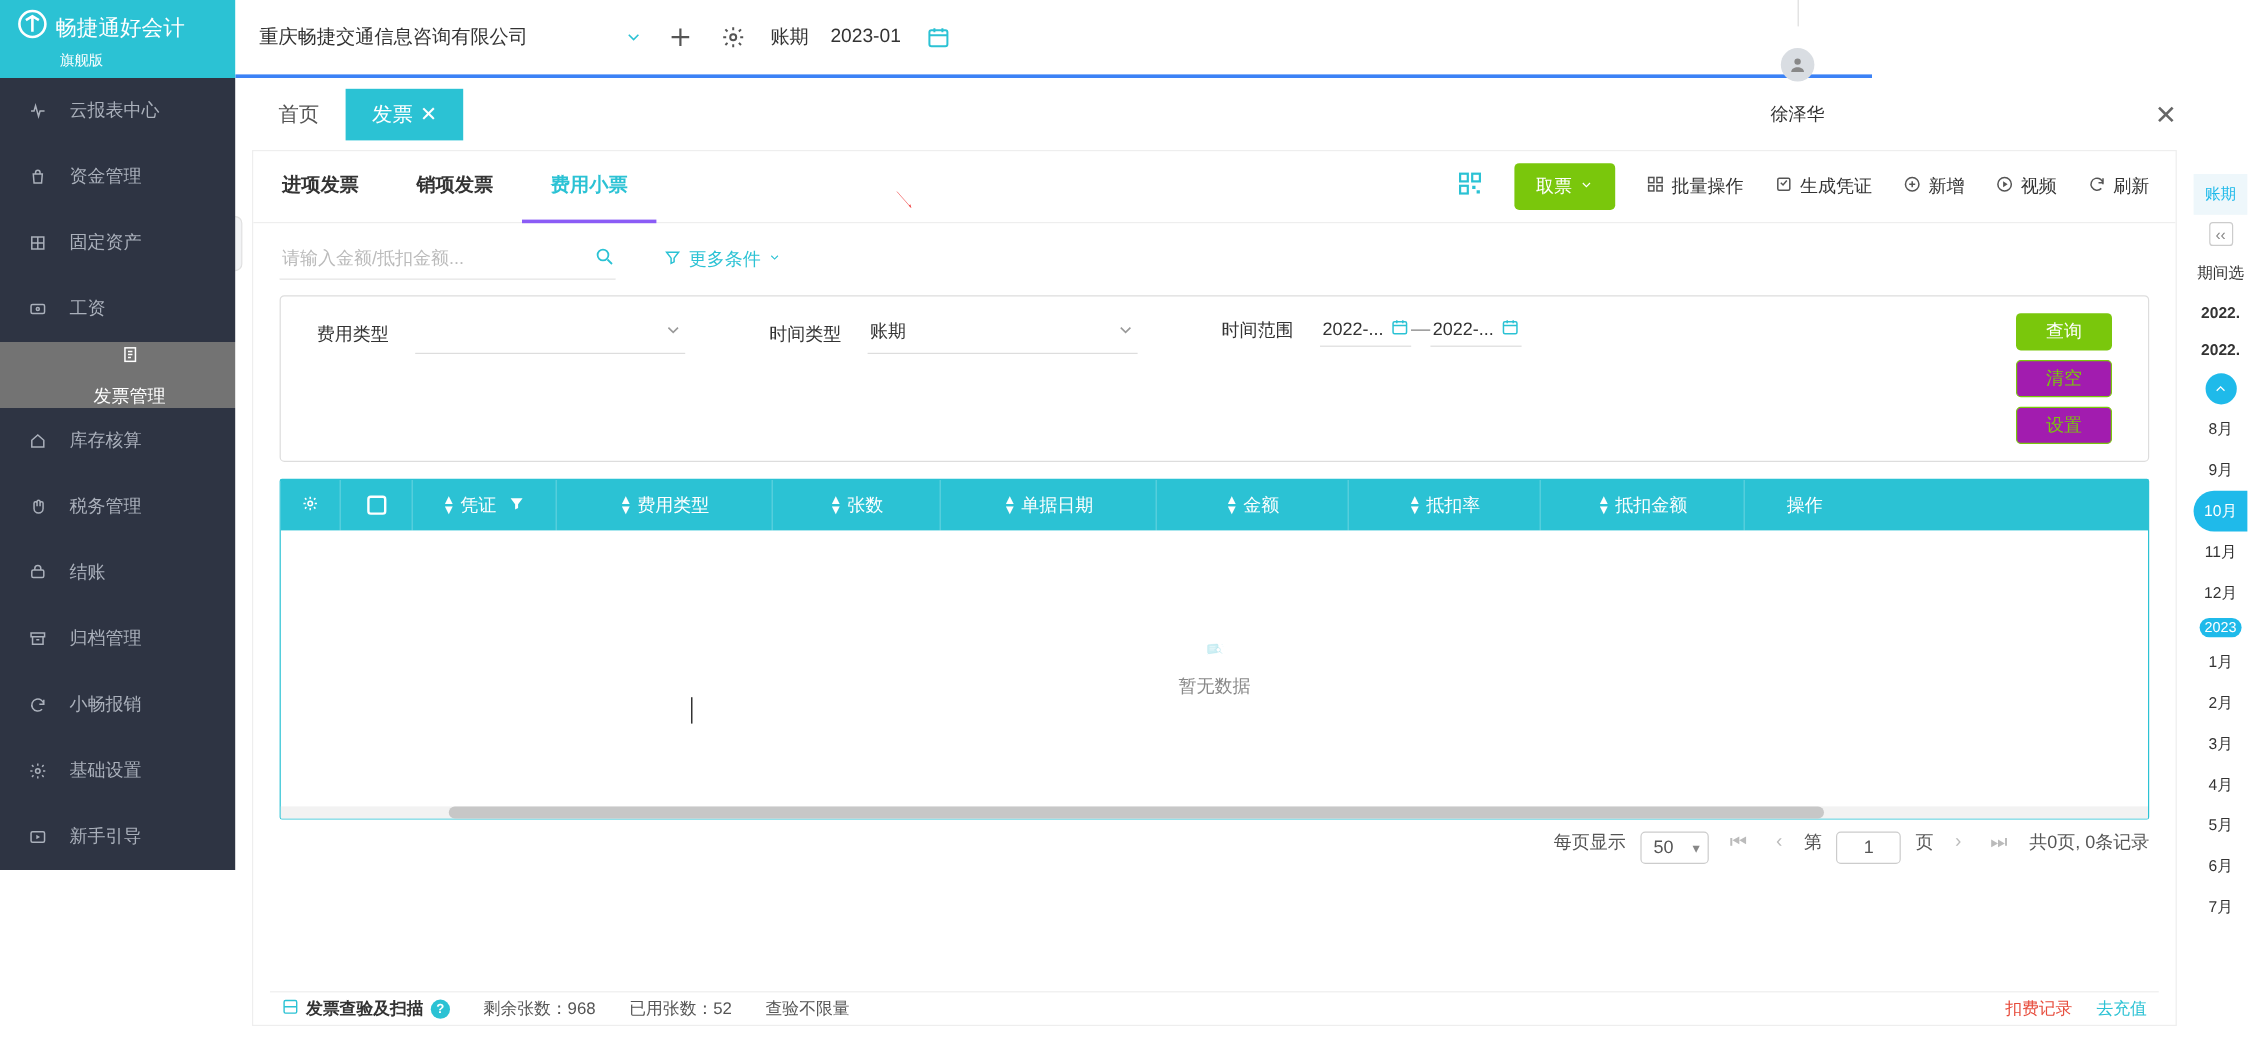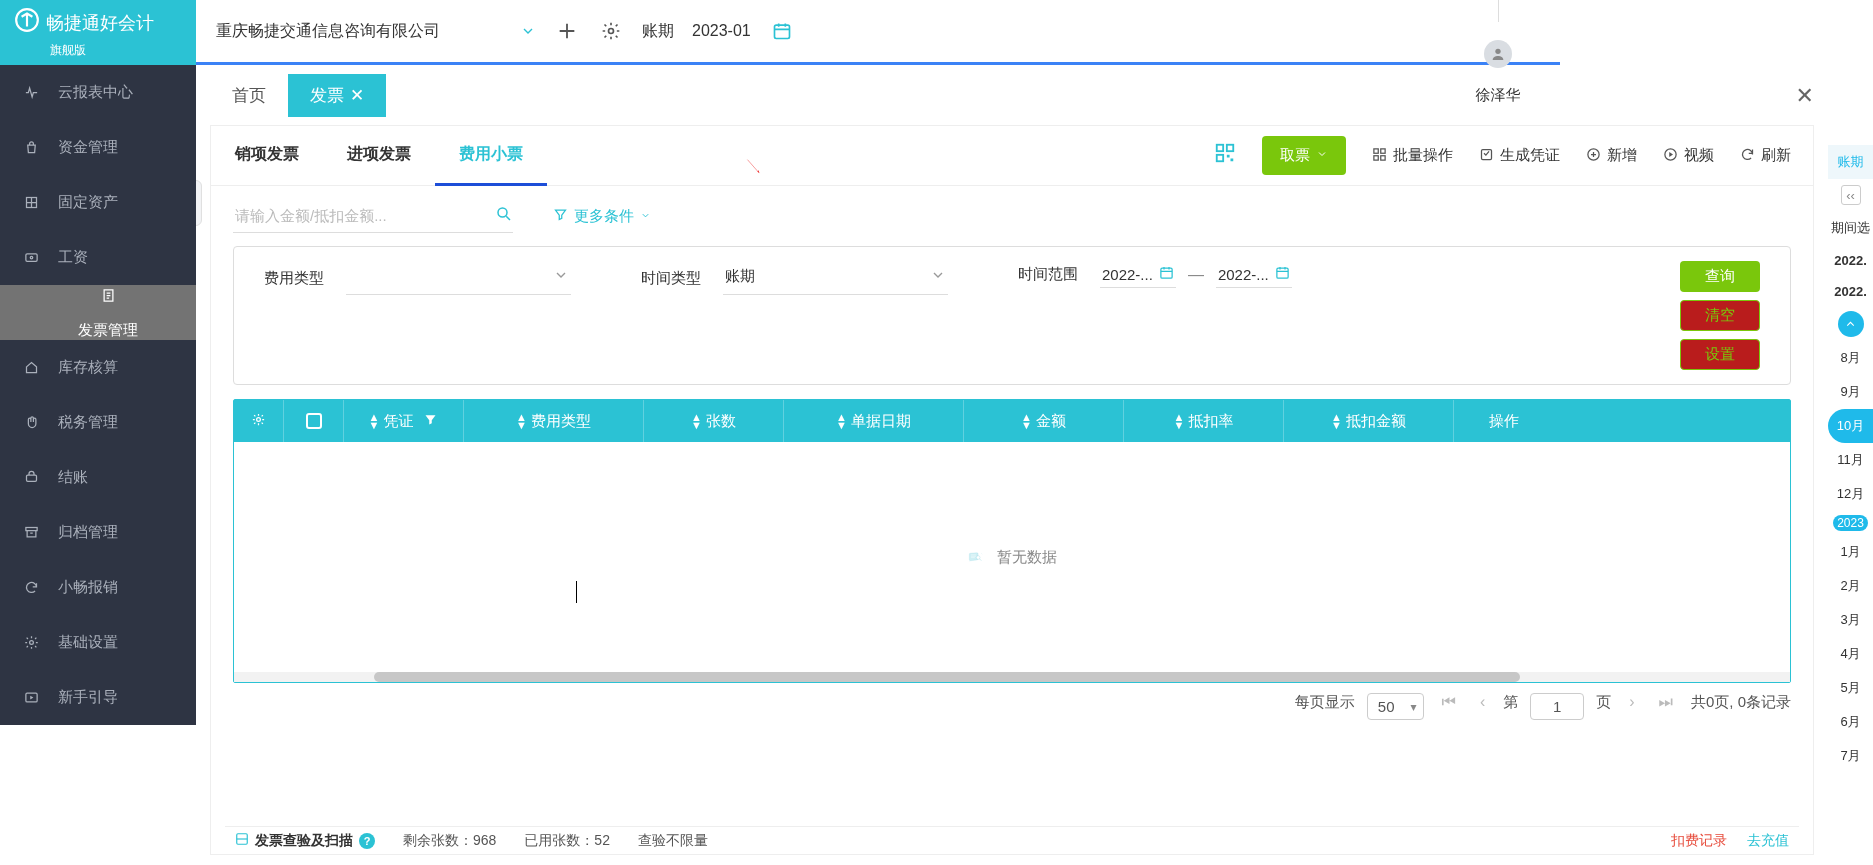--- a/index.html
+++ b/index.html
@@ -47,21 +47,21 @@
 .page-tab.active .close-x { margin-left: 6px; }
 .tabs-close { position: absolute; right: 14px; top: 18px; font-size: 22px; color: #666; cursor: pointer; }
 
 
 .content-card { margin: 0 14px 10px 14px; background: #fff; border: 1px solid #eee; flex: 1; display: flex; flex-direction: column; overflow: hidden; position: relative; }
 
 
 .inner-row { height: 60px; display: flex; align-items: center; border-bottom: 1px solid #eee; }
 .inner-tabs { display: flex; }
 .inner-tab { padding: 18px 24px; font-size: 16px; color: #333; cursor: pointer; font-weight: 600; }
-.inner-tab.active { color: #2bc2d4; border-bottom: 3px solid #1d4ed8; }
+.inner-tab.active { color: #2bc2d4; border-bottom: 3px solid #8b5cf6; }
 .toolbar { margin-left: auto; display: flex; align-items: center; gap: 26px; padding-right: 22px; }
 .qr-icon { color: #2bc2d4; font-size: 22px; }
 .btn-green { background: #7ac70c; color: #fff; padding: 10px 18px; border-radius: 4px; display: inline-flex; align-items: center; gap: 6px; font-size: 15px; }
 .tool-link { display: inline-flex; align-items: center; gap: 6px; color: #333; font-size: 15px; cursor: pointer; }
 .tool-icon { color: #555; }
 
 
 .search-row { height: 60px; display: flex; align-items: center; padding: 0 22px; gap: 40px; }
 .search-box { position: relative; width: 280px; border-bottom: 1px solid #ddd; }
 .search-box input { border: none; outline: none; width: 100%; padding: 8px 30px 8px 2px; font-size: 15px; color: #333; }
@@ -69,37 +69,37 @@
 .search-box .s-icon { position: absolute; right: 0; top: 6px; color: #2bc2d4; font-size: 18px; }
 .more-cond { color: #2bc2d4; font-size: 15px; display: inline-flex; align-items: center; gap: 6px; cursor: pointer; }
 
 
 .filter-panel { margin: 0 22px 14px 22px; border: 1px solid #ddd; border-radius: 4px; padding: 14px 30px; display: flex; align-items: flex-start; position: relative; }
 .filter-group { display: flex; align-items: center; gap: 14px; }
 .filter-label { font-size: 15px; color: #333; min-width: 68px; }
 .filter-select { width: 225px; border-bottom: 1px solid #ddd; height: 34px; position: relative; }
 .filter-select .chev { position: absolute; right: 2px; top: 6px; color: #999; }
 .filter-select .val { position: absolute; left: 2px; top: 6px; color: #333; font-size: 15px; }
-.date-range { display: flex; align-items: center; gap: 12px; }
+.date-range { display: flex; align-items: center; }
 .date-input { display: inline-flex; align-items: center; gap: 6px; border-bottom: 1px solid #ddd; padding: 4px 2px; font-size: 15px; color: #333; }
 .cal-icon { color: #2bc2d4; }
 .dash-sep { color: #888; }
 .filter-actions { margin-left: auto; display: flex; flex-direction: column; gap: 8px; }
 .btn-query { background: #7ac70c; color: #fff; border: none; border-radius: 4px; padding: 6px 24px; font-size: 15px; cursor: pointer; }
-.btn-outline { background: #b91c1c; color: #7ac70c; border: 1px solid #7ac70c; border-radius: 4px; padding: 5px 24px; font-size: 15px; cursor: pointer; }
+.btn-outline { background: #a21caf; color: #7ac70c; border: 1px solid #7ac70c; border-radius: 4px; padding: 5px 24px; font-size: 15px; cursor: pointer; }
 .arrow-annotation { position: absolute; left: 512px; top: -88px; pointer-events: none; }
 
 
 .data-table { margin: 0 22px; border: 1px solid #2bc2d4; border-radius: 2px; }
 .th-row { background: #2bc2d4; color: #fff; display: flex; align-items: center; height: 42px; font-size: 15px; }
 .th-cell { display: flex; align-items: center; justify-content: center; gap: 4px; border-right: 1px solid rgba(255,255,255,0.25); height: 100%; }
 .th-cell:last-child { border-right: none; }
 .sort-icon { font-size: 11px; line-height: 8px; display: inline-flex; flex-direction: column; }
 .checkbox { width: 16px; height: 16px; border: 2px solid #fff; border-radius: 3px; }
-.empty-body { height: 230px; display: flex; flex-direction: row; align-items: center; justify-content: center; gap: 14px; }
+.empty-body { height: 230px; display: flex; flex-direction: column; align-items: center; justify-content: center; gap: 14px; }
 .empty-text { color: #888; font-size: 15px; }
 .cursor-line { position: absolute; left: 365px; top: 455px; width: 1px; height: 22px; background: #000; }
 .hscroll { height: 10px; background: #f2f2f2; position: relative; }
 .hscroll .thumb { position: absolute; left: 140px; right: 270px; top: 0; height: 10px; background: #c7c7c7; border-radius: 5px; }
 
 
 .pager-row { display: flex; align-items: flex-start; justify-content: flex-end; gap: 12px; padding: 10px 22px 0 22px; font-size: 15px; color: #555; }
 .pg-select { border: 1px solid #ccc; border-radius: 4px; padding: 4px 28px 4px 10px; position: relative; }
 .pg-select .chev { position: absolute; right: 6px; top: 6px; color: #888; font-size: 12px; }
 .pg-btn { color: #bbb; padding: 0 6px; cursor: pointer; font-size: 16px; }
@@ -327,22 +327,22 @@
         <div class="page-tab"><span>首页</span></div>
         <div class="page-tab active"><span>发票</span><span class="close-x">✕</span></div>
       </div>
     <span class="tabs-close">✕</span>
   </div>
 
   <div class="content-card">
 
     <div class="inner-row">
       <div class="inner-tabs" id="inner-tabs-container">
+          <div class="inner-tab">进项发票</div>
           <div class="inner-tab">销项发票</div>
-          <div class="inner-tab">进项发票</div>
           <div class="inner-tab active">费用小票</div>
         </div>
       <div class="toolbar">
         <span class="qr-icon">
           <svg viewBox="0 0 24 24">
               <rect x="3" y="3" width="7" height="7" fill="none" stroke="currentColor" stroke-width="2"></rect>
               <rect x="14" y="3" width="7" height="7" fill="none" stroke="currentColor" stroke-width="2"></rect>
               <rect x="3" y="14" width="7" height="7" fill="none" stroke="currentColor" stroke-width="2"></rect>
               <path d="M14 14h3v3h-3zM18 18h3v3h-3z" fill="currentColor"></path>
             </svg>

